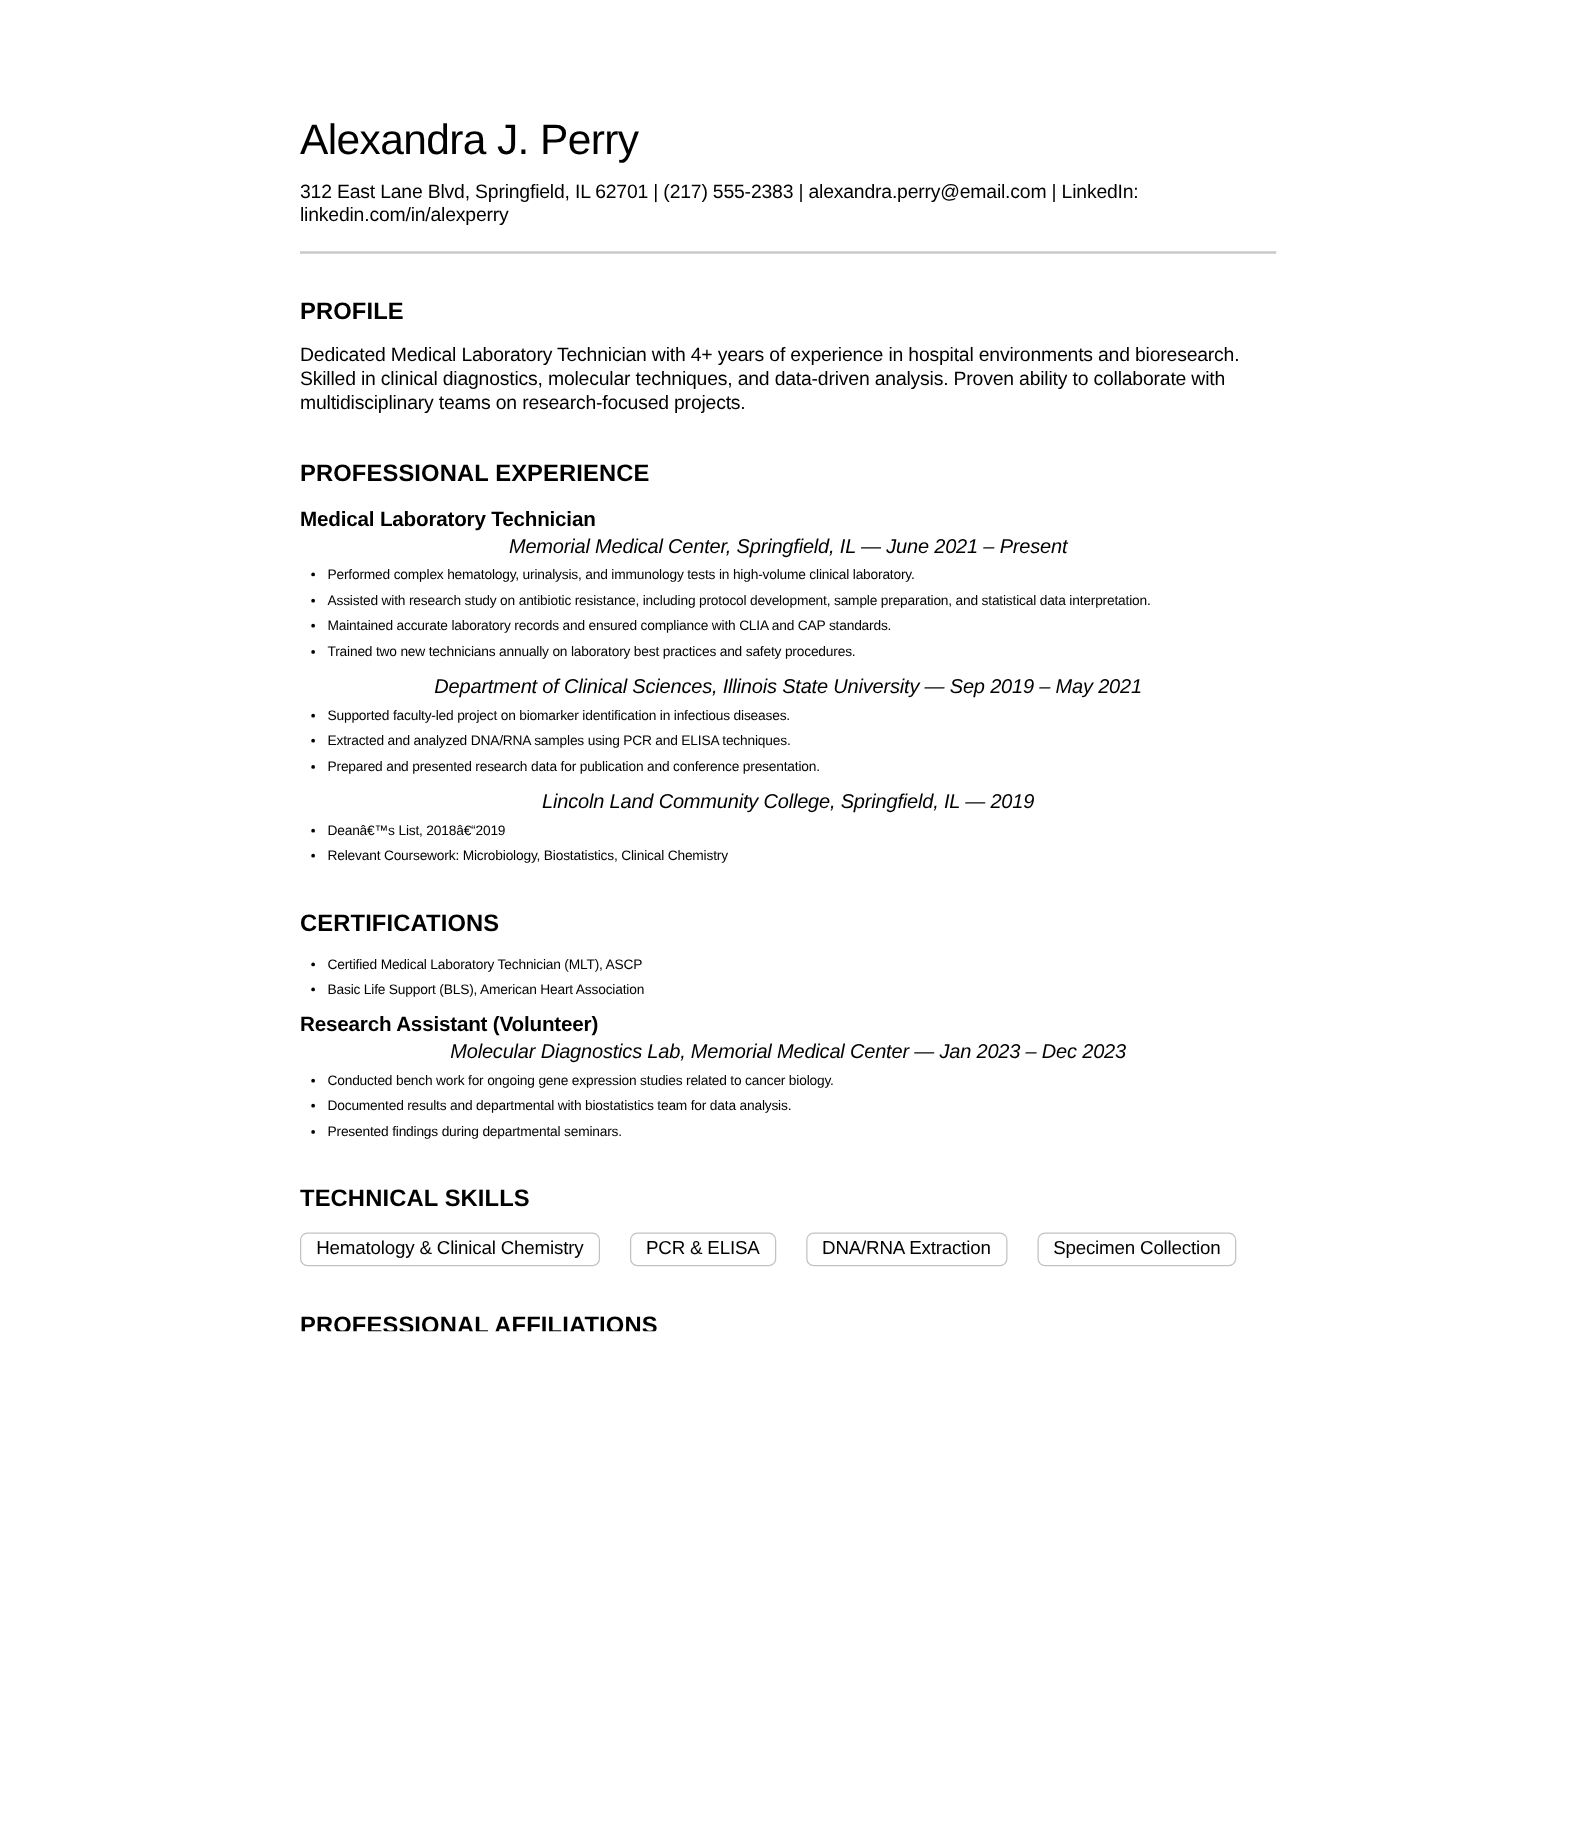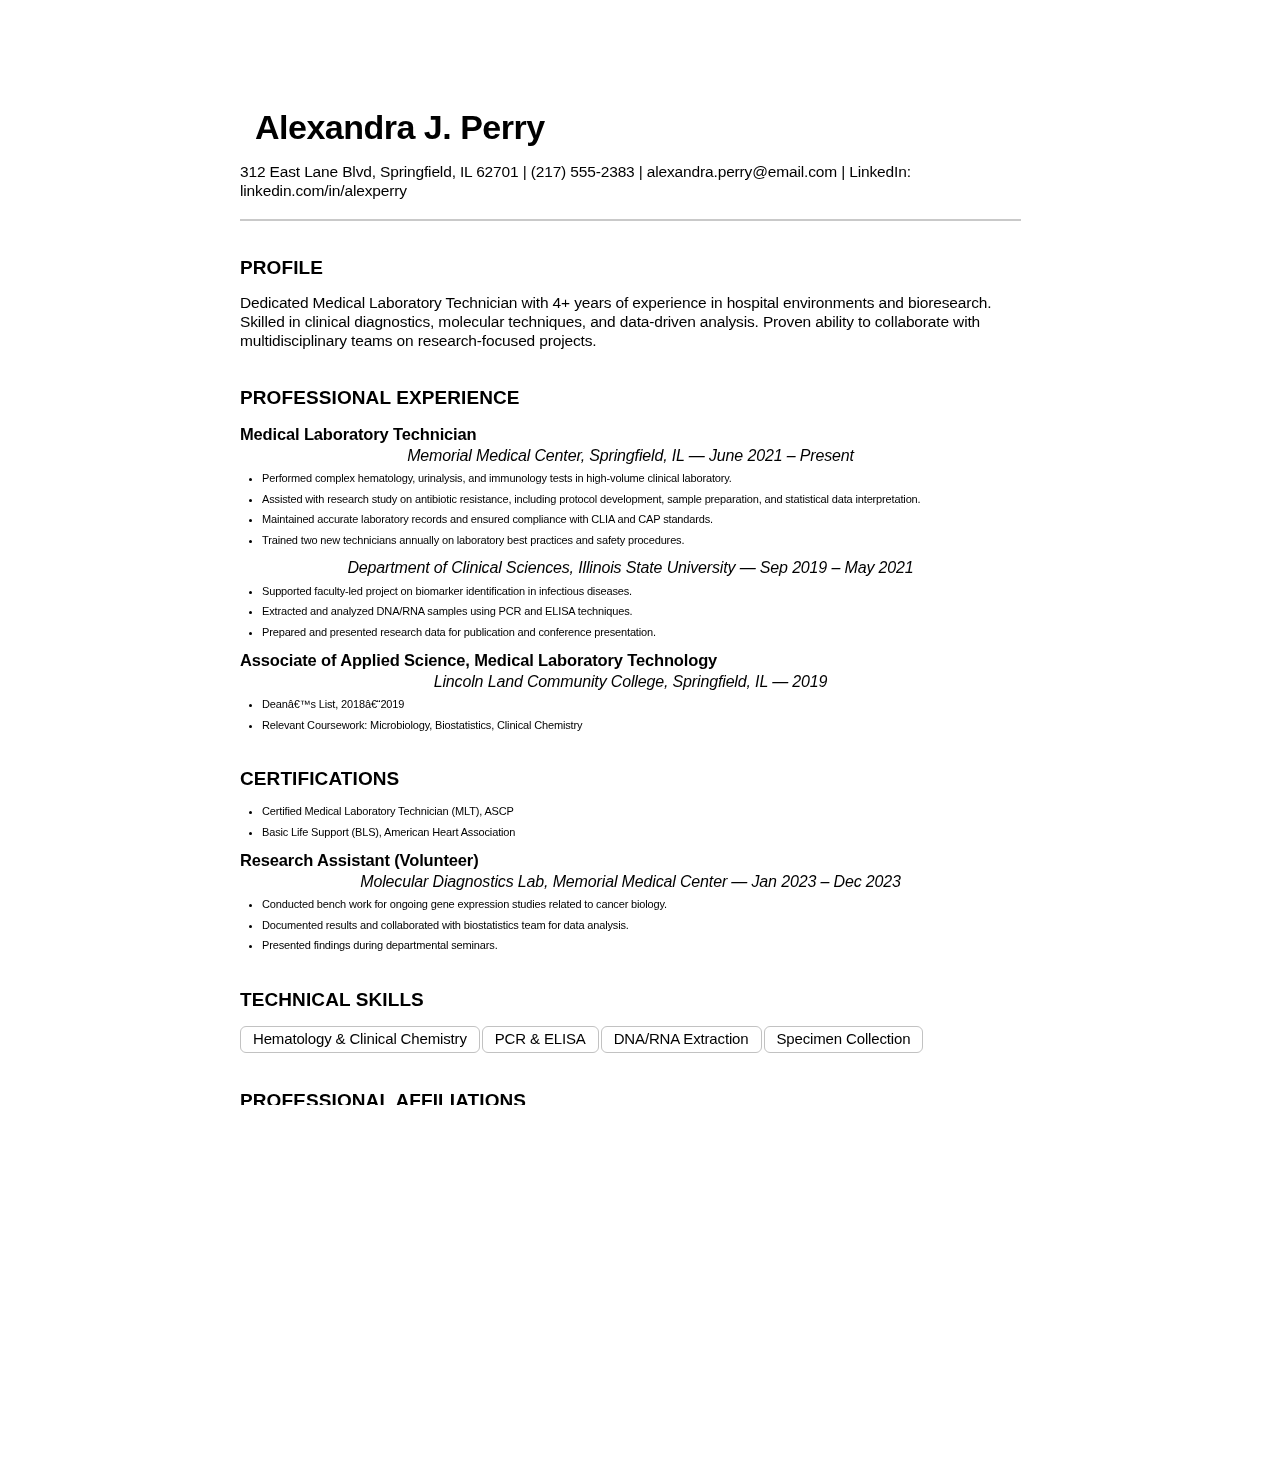--- a/index.html
+++ b/index.html
@@ -16,22 +16,22 @@
     color: #000000;
   }
   .doc {
     width: 781px;
     margin-left: 240px;
     padding-top: 93px;
     letter-spacing: -0.15px;
   }
   .name {
     font-size: 34px;
-    font-weight: bold;
-    margin: 15px;
+    font-weight: normal;
+    margin: 0;
     letter-spacing: -0.5px;
     line-height: 1.15;
   }
   .contact {
     font-size: 15.5px;
     line-height: 1.23;
     margin-top: 12px;
   }
   .rule {
     border: none;
@@ -68,21 +68,21 @@
     padding-left: 22px;
     font-size: 11px;
   }
   ul.bullets li {
     margin-bottom: 7px;
     line-height: 1.22;
   }
   ul.bullets li:last-child { margin-bottom: 0; }
   .chip-row {
     display: flex;
-    gap: 2px;
+    gap: 24px;
     margin-top: 15px;
   }
   .chip-row.second { margin-top: 25px; }
   .chip {
     border: 1px solid #c2c2c2;
     border-radius: 6px;
     padding: 3px 12px 5px 12px;
     font-size: 15px;
     white-space: nowrap;
     background: #ffffff;
@@ -126,42 +126,41 @@
       <p class="meta">Department of Clinical Sciences, Illinois State University — Sep 2019 – May 2021</p>
       <ul class="bullets">
         <li>Supported faculty-led project on biomarker identification in infectious diseases.</li>
         <li>Extracted and analyzed DNA/RNA samples using PCR and ELISA techniques.</li>
         <li>Prepared and presented research data for publication and conference presentation.</li>
       </ul>
     </div>
   </section>
 
   <section>
-    <h3 class="item-title">Associate of Applied Science, Medical Laboratory Technology</h3>
     <p class="meta">Lincoln Land Community College, Springfield, IL — 2019</p>
     <ul class="bullets">
       <li>Deanâ€™s List, 2018â€“2019</li>
       <li>Relevant Coursework: Microbiology, Biostatistics, Clinical Chemistry</li>
     </ul>
   </section>
 
   <section>
     <h2 class="section-heading">CERTIFICATIONS</h2>
     <ul class="bullets">
       <li>Certified Medical Laboratory Technician (MLT), ASCP</li>
       <li>Basic Life Support (BLS), American Heart Association</li>
     </ul>
   </section>
 
   <section>
     <h3 class="item-title">Research Assistant (Volunteer)</h3>
     <p class="meta">Molecular Diagnostics Lab, Memorial Medical Center — Jan 2023 – Dec 2023</p>
     <ul class="bullets">
       <li>Conducted bench work for ongoing gene expression studies related to cancer biology.</li>
-      <li>Documented results and collaborated with biostatistics team for data analysis.</li>
+      <li>Documented results and departmental with biostatistics team for data analysis.</li>
       <li>Presented findings during departmental seminars.</li>
     </ul>
   </section>
 
   <section>
     <h2 class="section-heading">TECHNICAL SKILLS</h2>
     <div class="chip-row">
       <span class="chip">Hematology &amp; Clinical Chemistry</span>
       <span class="chip">PCR &amp; ELISA</span>
       <span class="chip">DNA/RNA Extraction</span>

